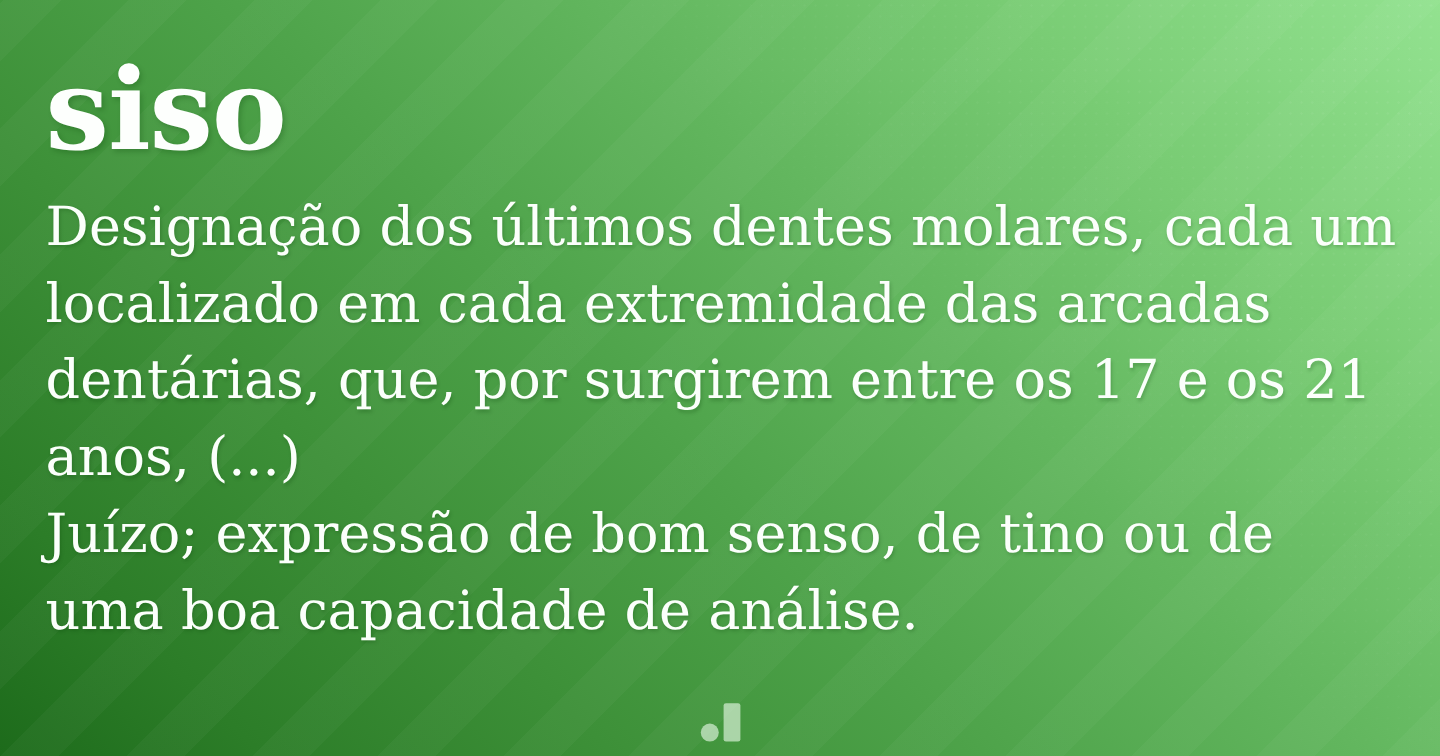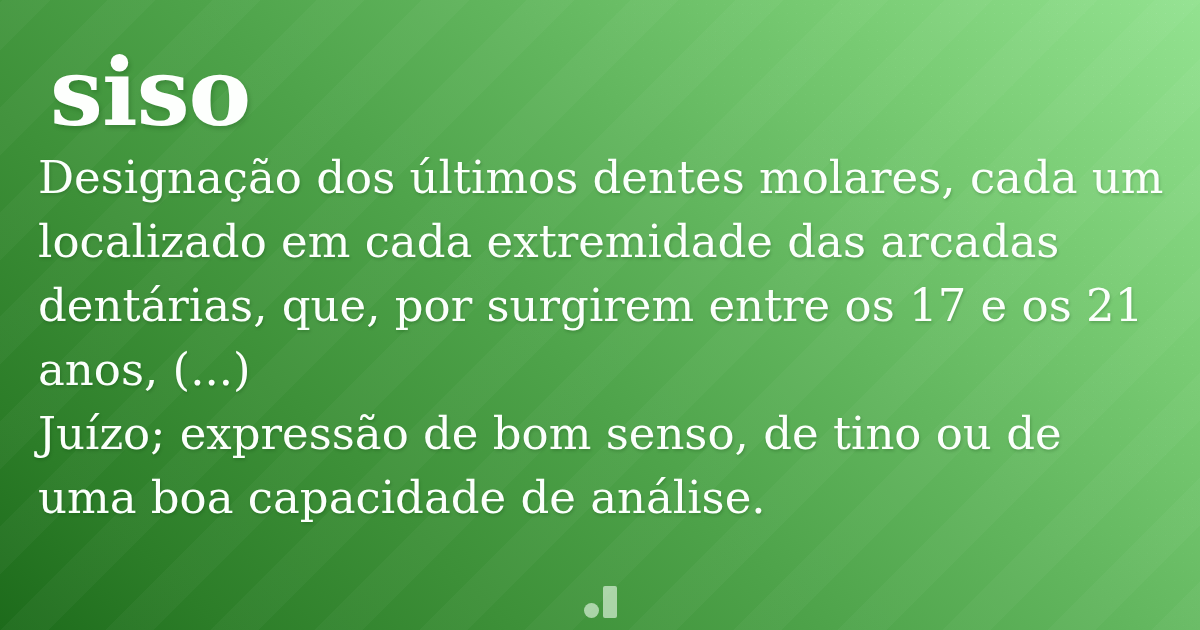--- a/index.html
+++ b/index.html
@@ -70,25 +70,24 @@
 
   .headword {
     font-family: "DejaVu Serif", serif;
     font-weight: 700;
     font-size: 94px;
     line-height: 0.98;
     color: #fdfffd;
     letter-spacing: -1px;
     text-shadow: 2px 3px 4px rgba(0,60,0,0.22);
     margin-bottom: 6px;
-    margin-left: 12px;
   }
 
   .definitions {
-    margin-top: 8px;
+    margin-top: 19px;
   }
 
   .definition {
     font-family: "DejaVu Serif", serif;
     font-weight: 400;
     font-size: 45px;
     line-height: 1.42;
     color: #fbfffb;
     text-shadow: 1px 2px 3px rgba(0,55,0,0.22);
     max-width: 1135px;

